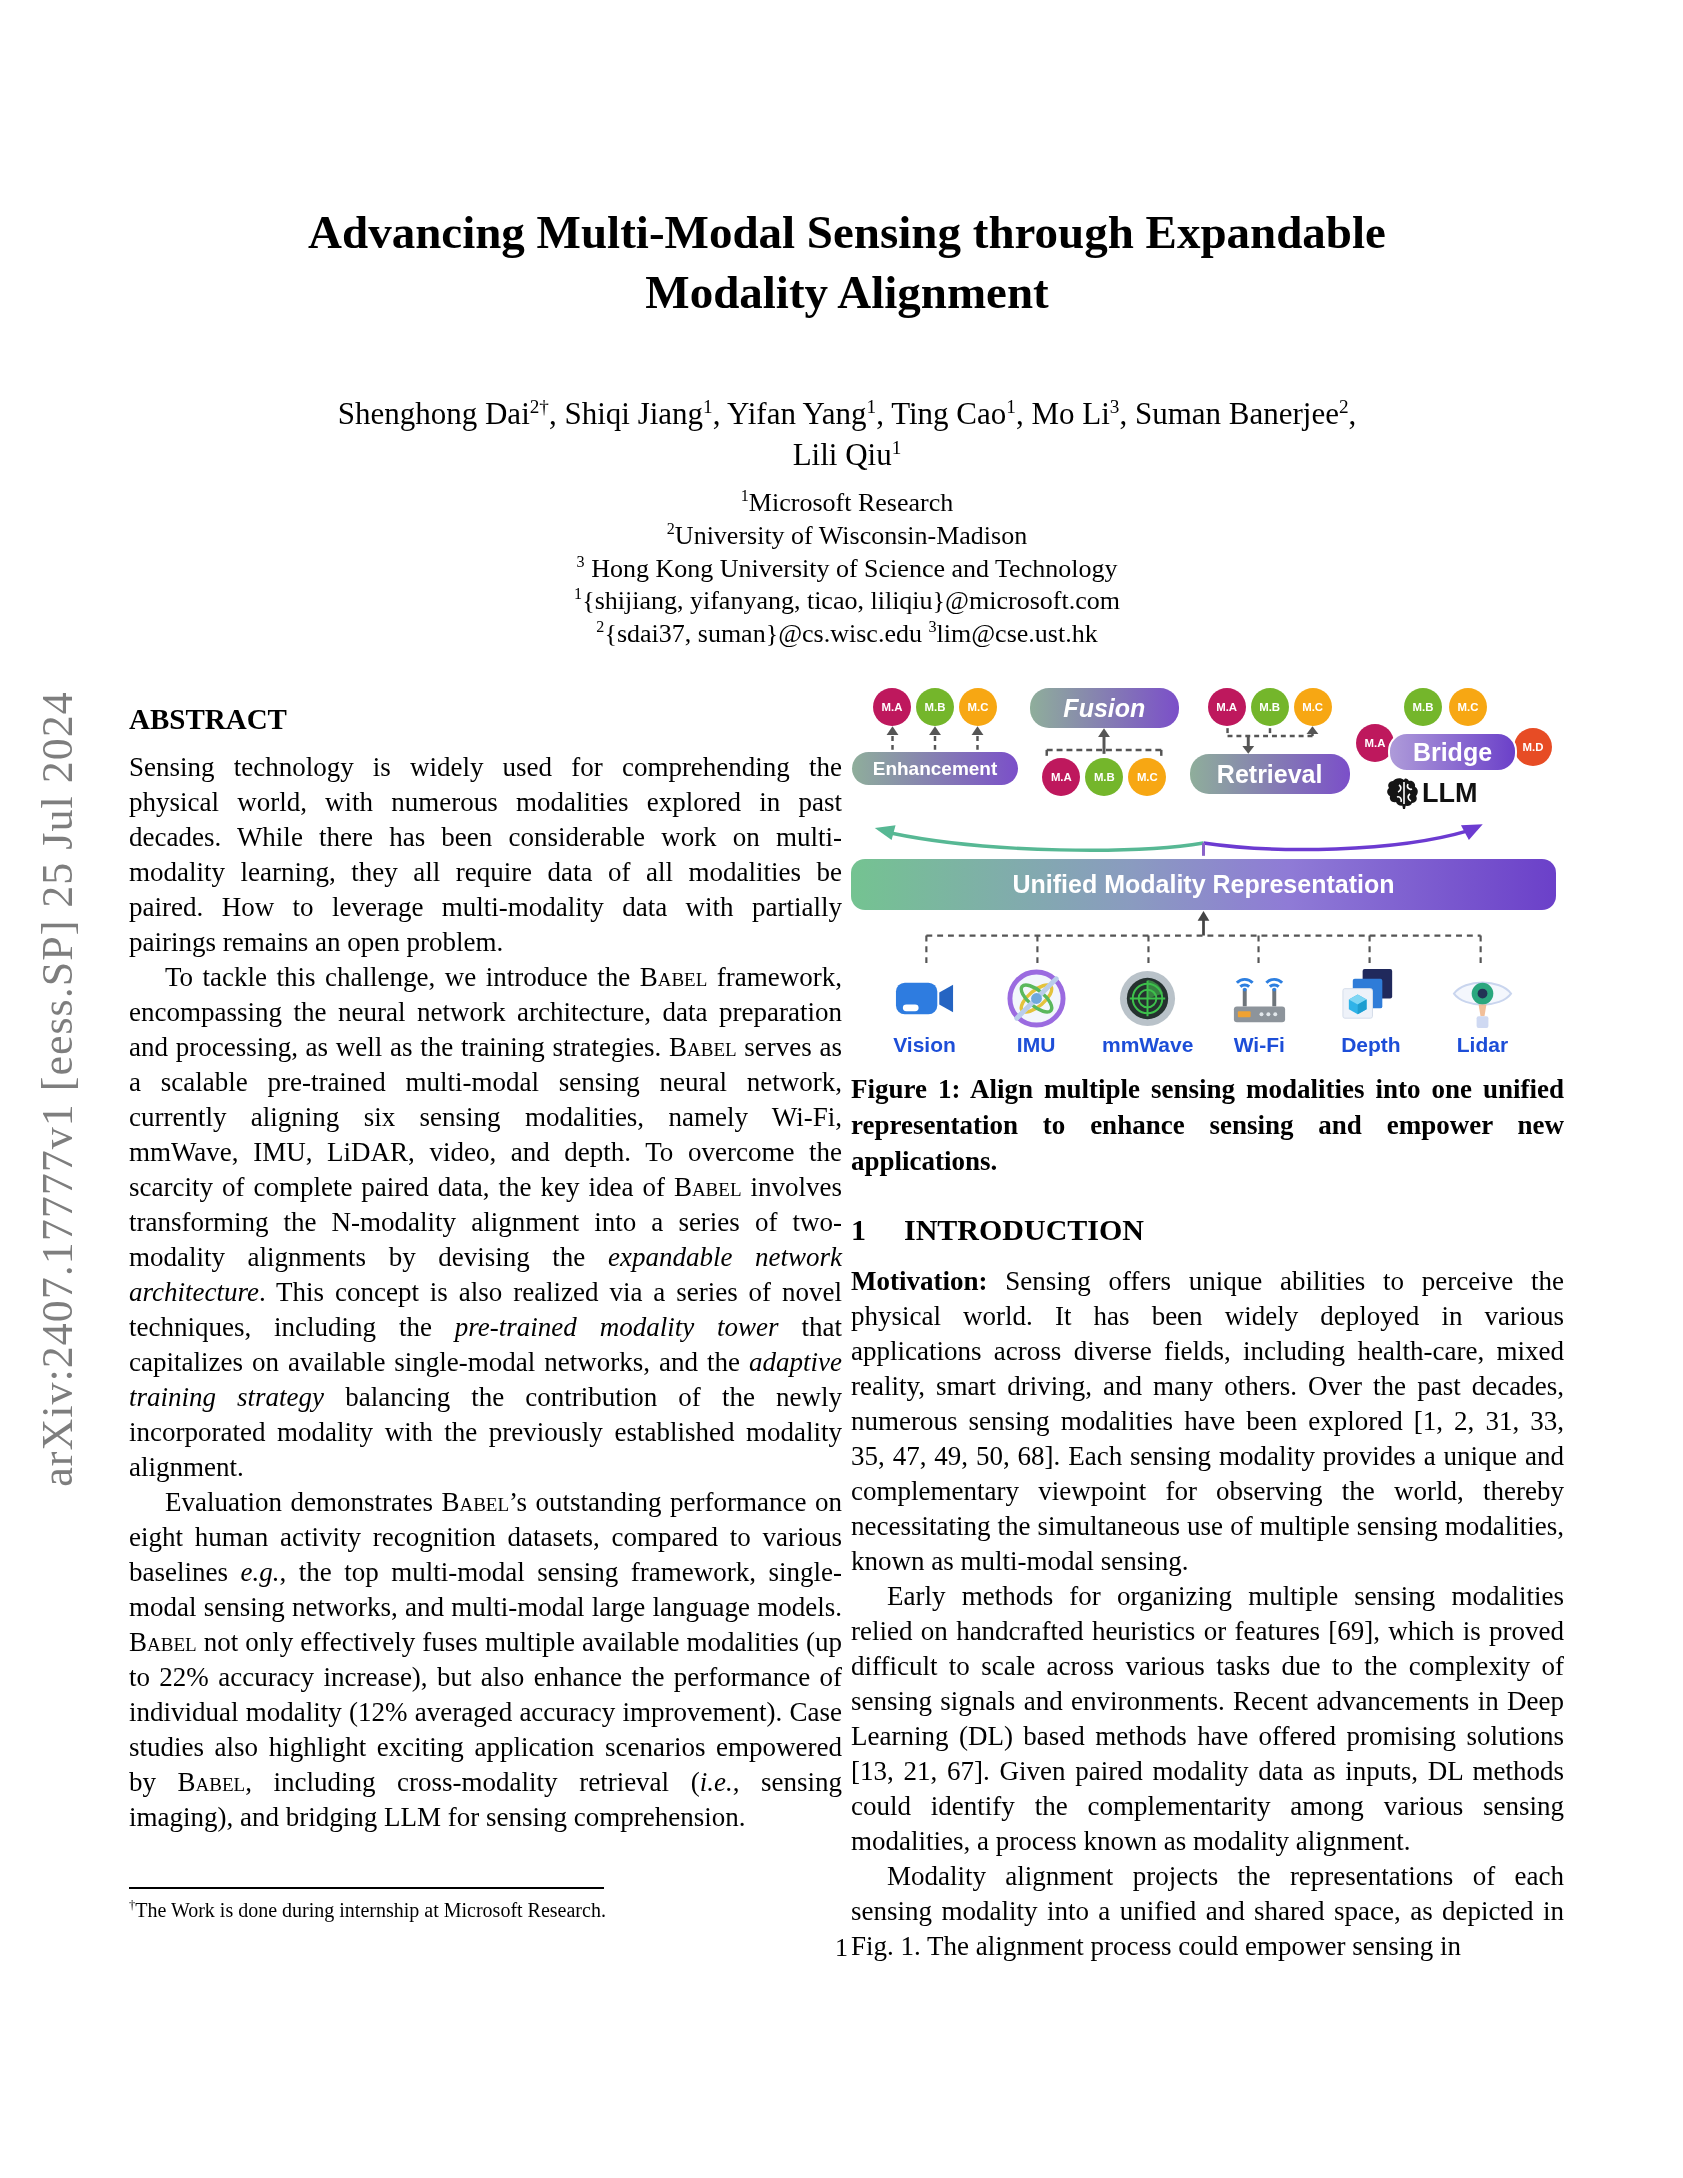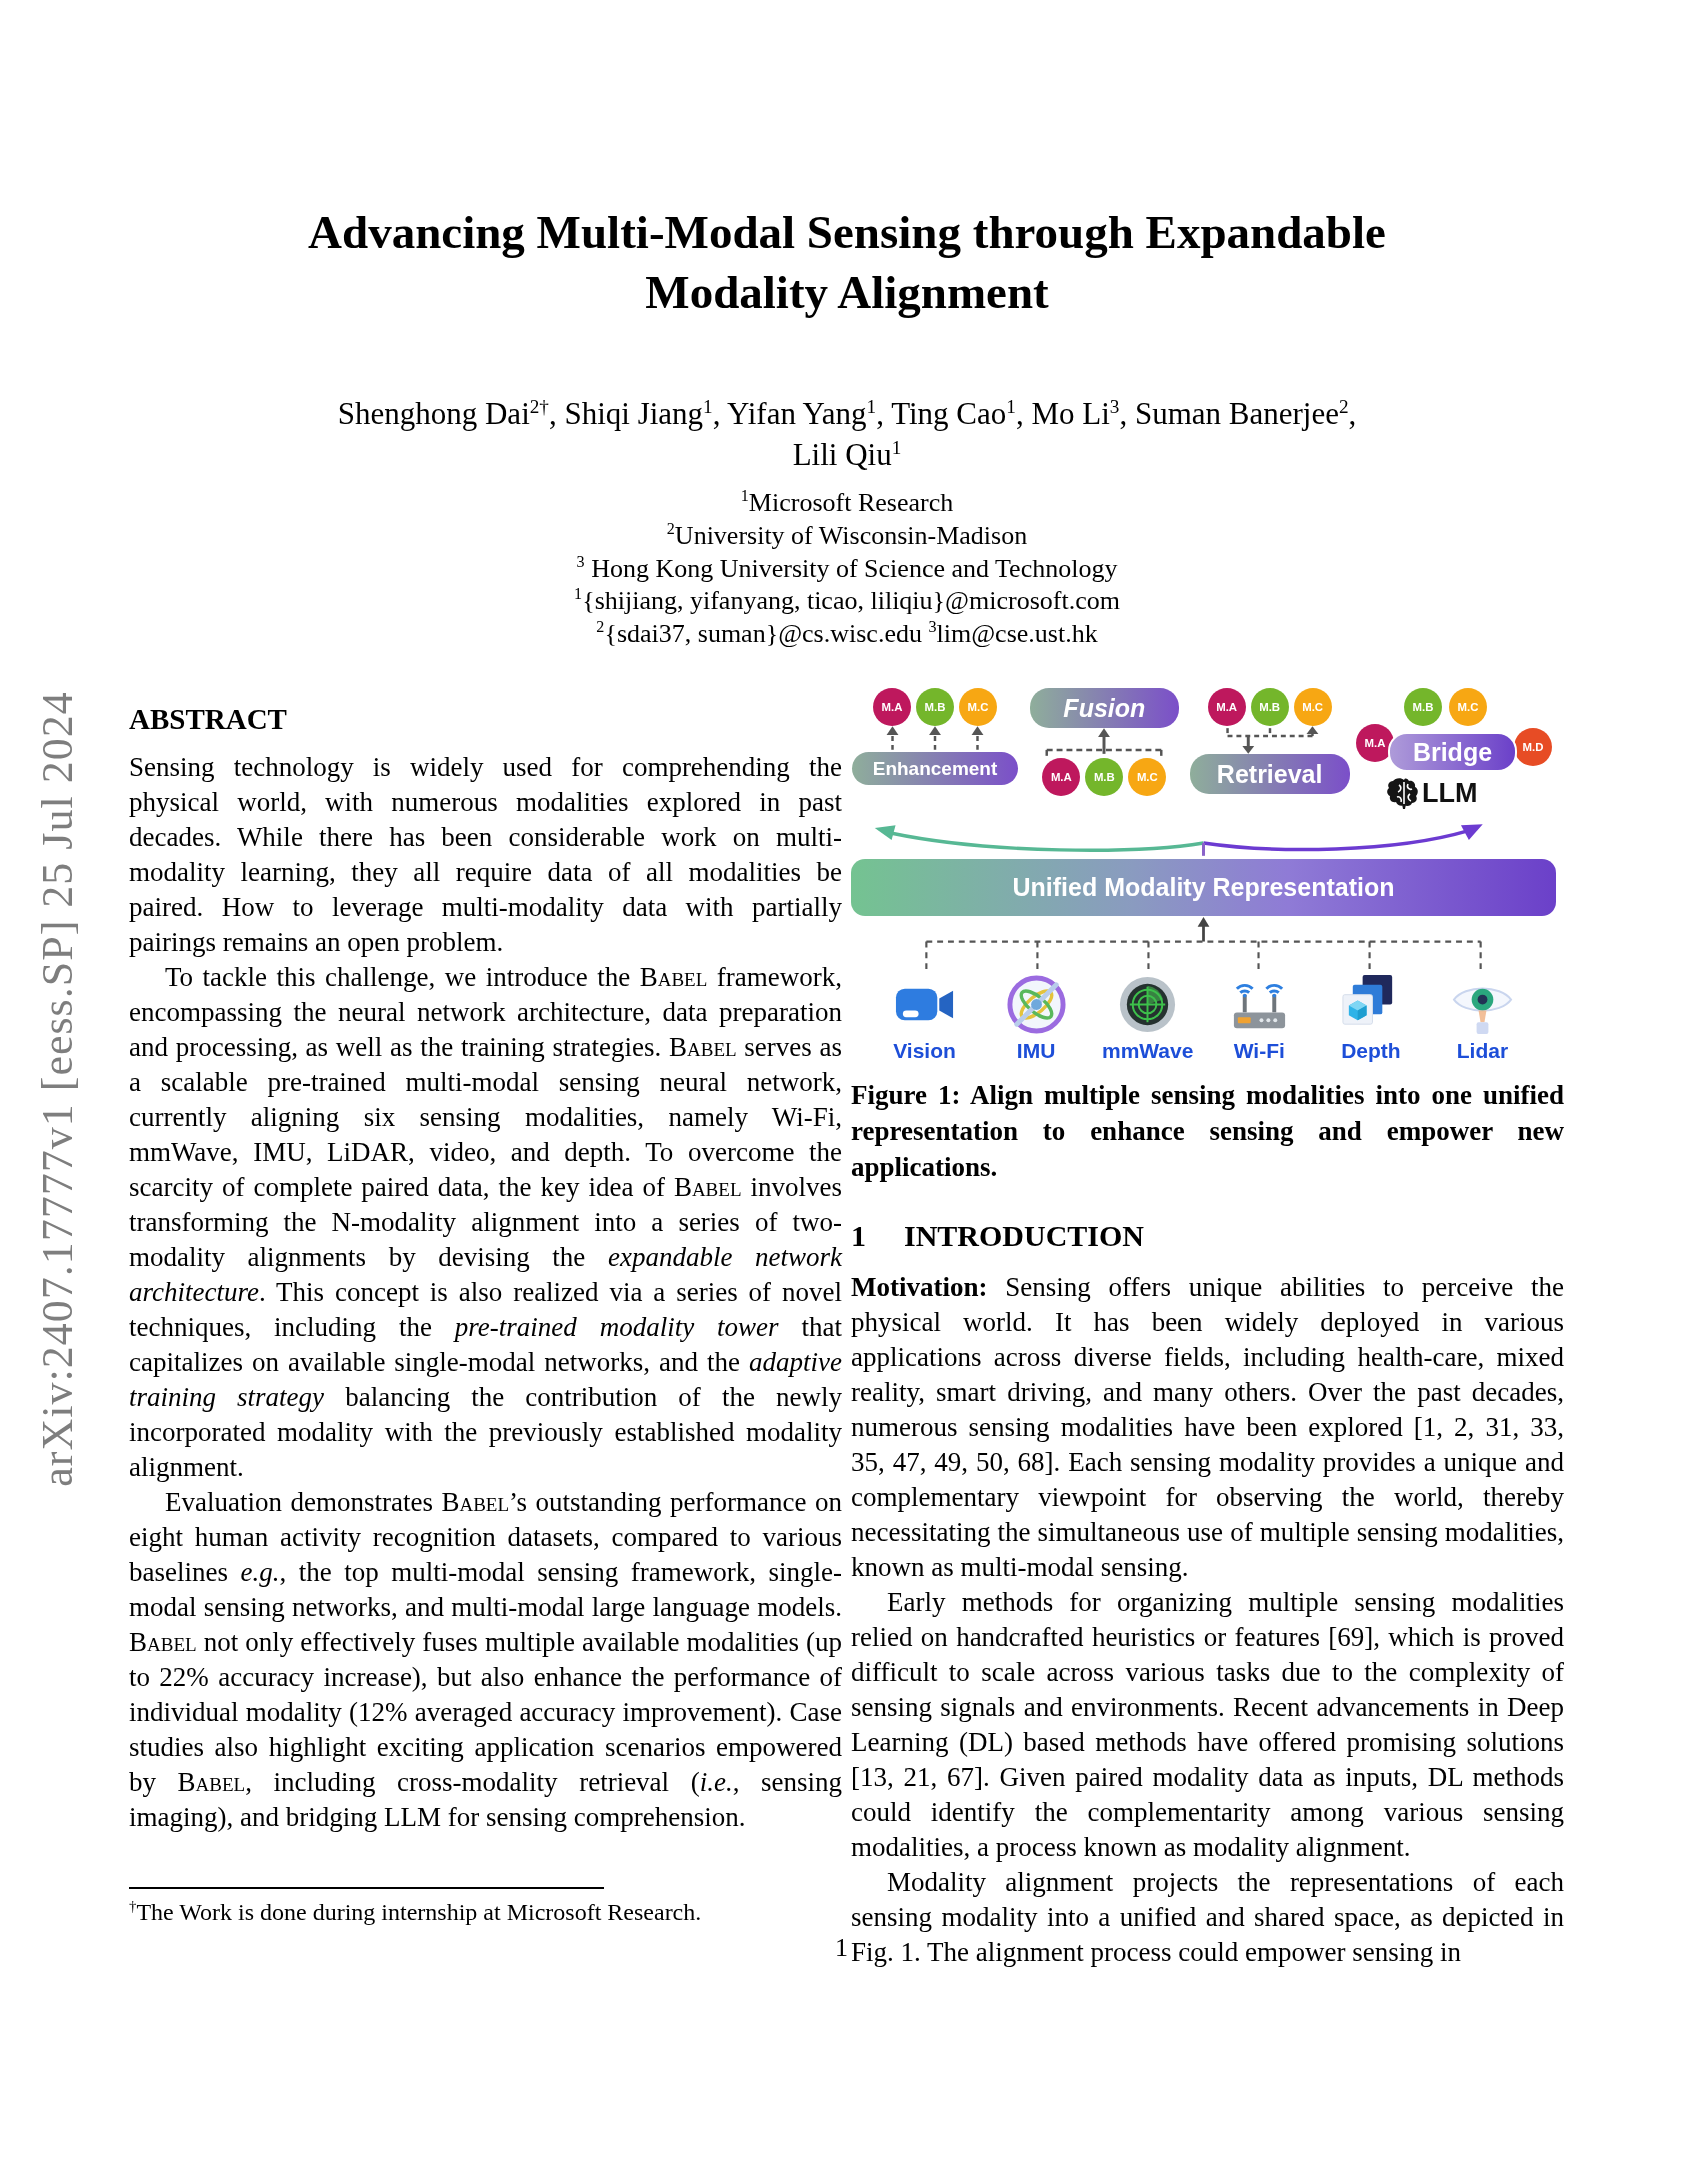--- a/index.html
+++ b/index.html
@@ -27,21 +27,21 @@
   
   .col-left{position:absolute;left:129px;top:703px;width:713px;}
   .col-right{position:absolute;left:851px;top:688px;width:713px;}
   h2.abs-h{font-size:29px;margin:0 0 14px 0;font-weight:bold;}
   p.body{font-size:27px;line-height:35px;text-align:justify;margin:0;}
   p.ind{text-indent:36px;}
   h2.sec{font-size:30px;margin:34px 0 17px 0;font-weight:bold;}
   .sec-num{display:inline-block;min-width:53px;}
 
   
-  .footnote{position:absolute;left:129px;top:1887px;width:713px;font-size:24px;line-height:1.3;}
+  .footnote{position:absolute;left:129px;top:1887px;width:713px;font-size:20px;line-height:1.3;}
   .fn-rule{width:475px;border-top:2px solid #000;margin-bottom:8px;}
   .pagenum{position:absolute;left:0;top:1933px;width:1683px;text-align:center;font-size:26px;}
 
   
   .fig{width:705px;font-family:"Liberation Sans",sans-serif;}
   .fig-groups{display:flex;justify-content:space-between;align-items:flex-start;height:133px;}
   .grp{display:flex;flex-direction:column;align-items:center;}
   .circ-row{display:flex;gap:5px;justify-content:center;}
   .circ{width:38px;height:38px;border-radius:50%;display:flex;align-items:center;justify-content:center;
         color:#fff;font-weight:bold;font-size:11.4px;flex:0 0 auto;}
@@ -52,21 +52,21 @@
   .pill-lg{height:40px;font-size:25px;}
   .pill-fusion{width:149px;font-style:italic;}
   .pill-retr{width:160px;}
   .grp-bridge{position:relative;width:200px;height:133px;display:block;}
   .grp-bridge .abs{position:absolute;}
   .pill-bridge{width:125px;height:36px;font-size:25px;border:2px solid #fff;
                background:linear-gradient(90deg,#AE9BD9,#6B40C9);}
   .llm-row{display:flex;align-items:center;gap:0;}
   .llm-label{font-size:27px;font-weight:bold;color:#111;}
   .arrows{display:block;}
-  .unified{margin-top:2px;height:57px;border-radius:14px;
+  .unified{margin-top:2px;height:51px;border-radius:14px;
            background:linear-gradient(90deg,#74C391,#8A9BC0 40%,#8F7BD6 62%,#6B40C9);
            display:flex;align-items:center;justify-content:center;color:#fff;font-weight:bold;font-size:25px;}
   .icons-row{display:flex;justify-content:space-between;padding:0 22px;}
   .mod{display:flex;flex-direction:column;align-items:center;width:103px;}
   .mod-label{font-size:21px;font-weight:bold;color:#1d4ed8;margin-top:3px;}
   .fig-caption{font-size:27px;line-height:36px;font-weight:bold;text-align:justify;margin-top:14px;
                font-family:"Liberation Serif",serif;}
 </style>
 </head>
 <body>

